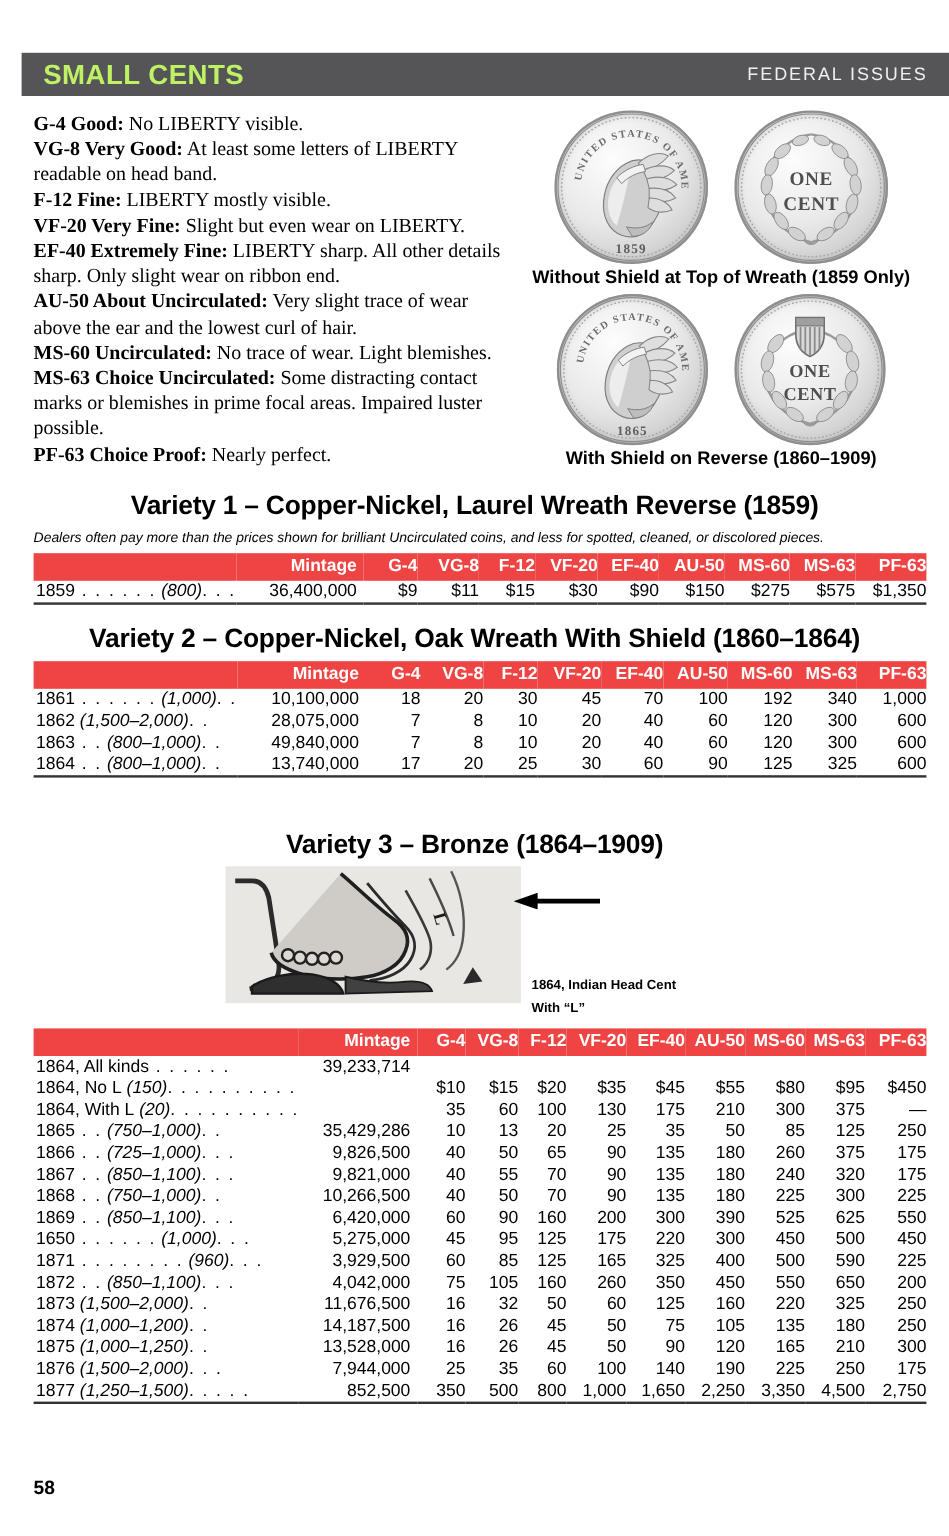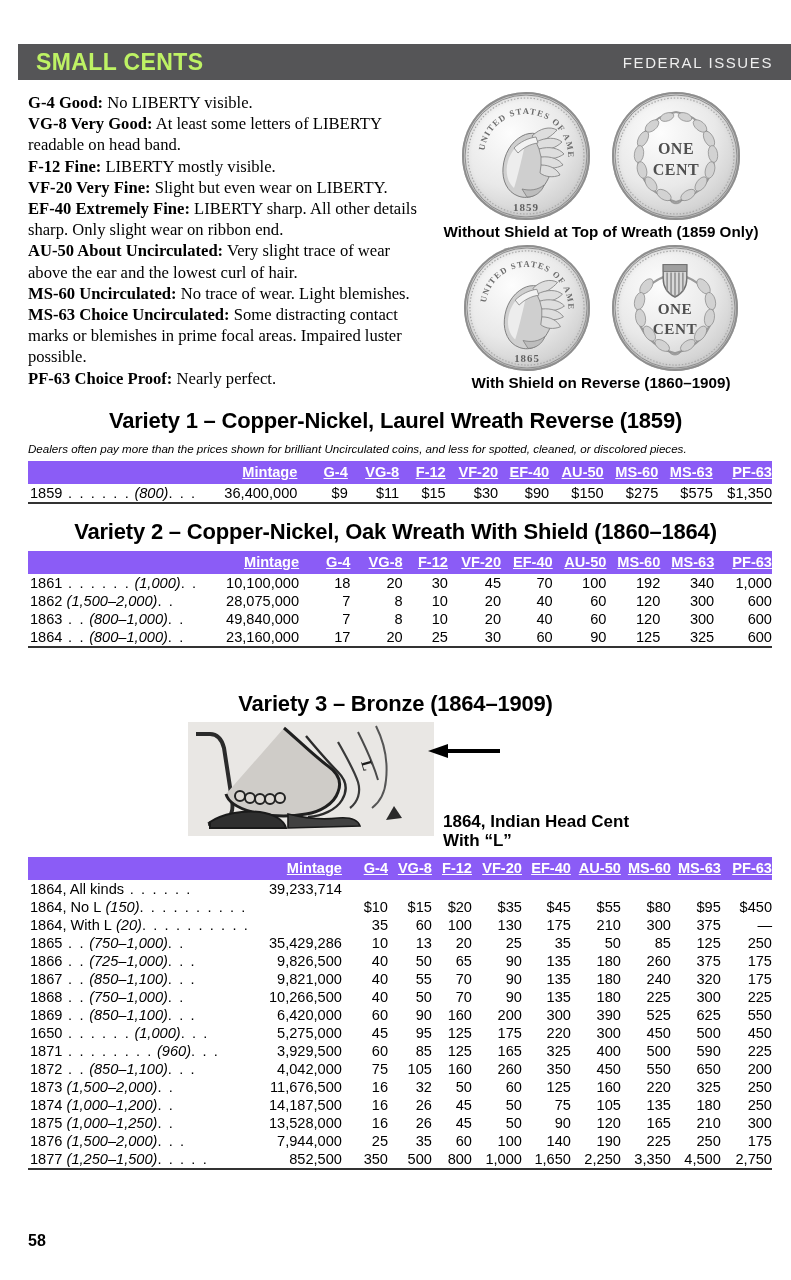--- a/index.html
+++ b/index.html
@@ -50,40 +50,40 @@
     position:absolute;left:28px;width:740px;
     font-family:"Liberation Sans", sans-serif;font-style:italic;
     font-size:11.6px;
   }
   
   table.coin-table{
     position:absolute;left:28px;width:744px;border-collapse:collapse;
     font-family:"Liberation Sans", sans-serif;font-size:14.6px;
   }
   table.coin-table thead th{
-    background:#8b5cf6;color:#fff;font-weight:bold;font-size:14.6px;
-    padding:3px 0 4px 0;text-align:right;text-decoration:underline;
+    background:#ef4444;color:#fff;font-weight:bold;font-size:14.6px;
+    padding:3px 0 4px 0;text-align:right;
   }
   table.coin-table thead th.lbl{text-align:left;}
   table.coin-table thead th.mint{padding-right:6px;}
   table.coin-table tbody td{
     padding:1px 0 1px 0;text-align:right;white-space:nowrap;
   }
   table.coin-table tbody td.date{text-align:left;padding-left:2px;}
   table.coin-table tbody td.mintage{padding-right:6px;}
   table.coin-table tbody tr.last td{border-bottom:2.5px solid #333;}
   .dl{font-style:italic;}
   .dots{letter-spacing:1.6px;}
   .indent{padding-left:34px;}
   
   .lfig{position:absolute;left:188px;top:722px;width:246px;height:114px;
         background:#e7e5e2;overflow:hidden;}
   .lcap{position:absolute;left:443px;top:812px;
         font-family:"Liberation Sans", sans-serif;font-weight:bold;
-        font-size:17px;line-height:19px;}
+        font-size:11px;line-height:19px;}
   .arrow{position:absolute;left:428px;top:744px;width:72px;height:14px;}
   
   .pageno{position:absolute;left:28px;top:1232px;
           font-family:"Liberation Sans", sans-serif;font-weight:bold;font-size:16px;}
 </style>
 </head>
 <body>
 
 <div class="page-header">
   <div class="title">SMALL CENTS</div>
@@ -326,21 +326,21 @@
         <td>10</td>
         <td>20</td>
         <td>40</td>
         <td>60</td>
         <td>120</td>
         <td>300</td>
         <td>600</td>
       </tr>
       <tr class="last">
         <td class="date"><span>1864</span><span class="dots"> . .</span><span class="dl"> (800–1,000)</span><span class="dots">. .</span></td>
-        <td class="mintage">23,160,000</td>
+        <td class="mintage">13,740,000</td>
         <td>17</td>
         <td>20</td>
         <td>25</td>
         <td>30</td>
         <td>60</td>
         <td>90</td>
         <td>125</td>
         <td>325</td>
         <td>600</td>
       </tr>

